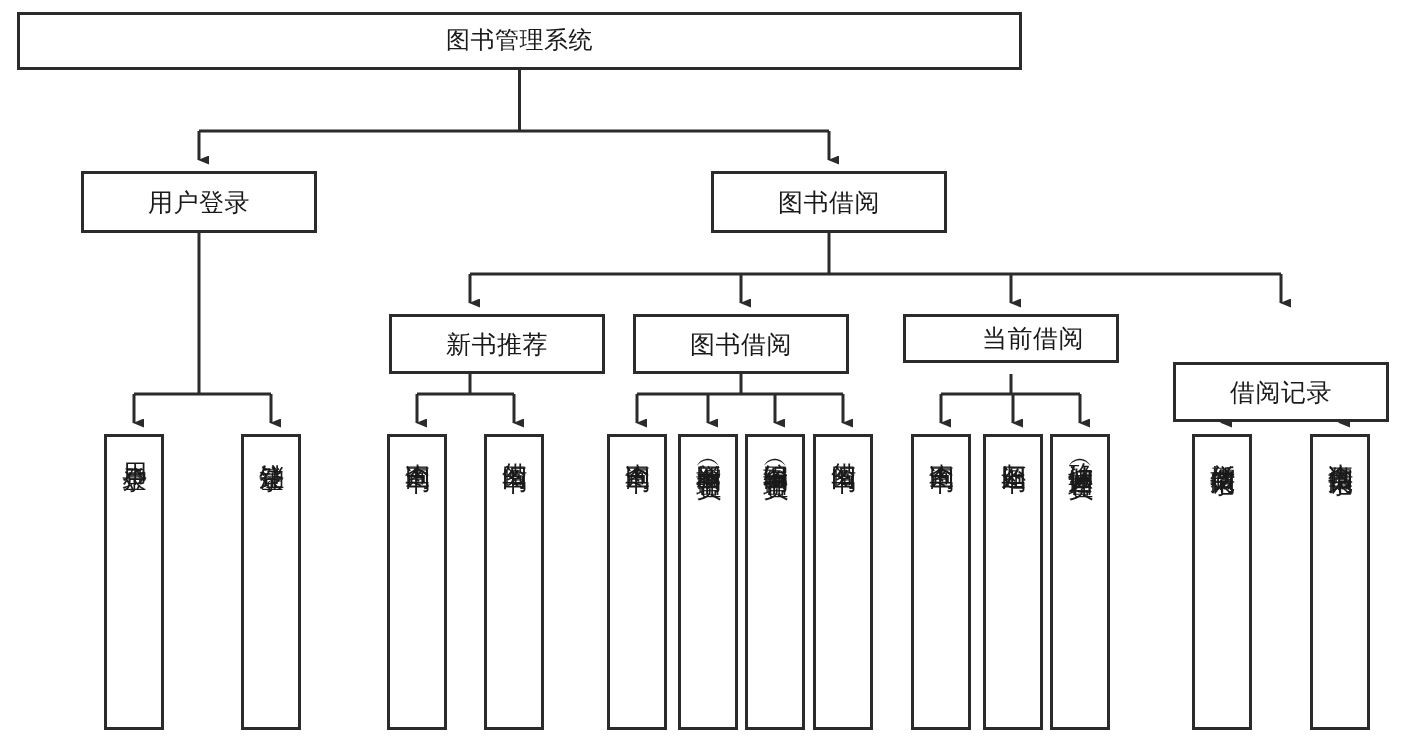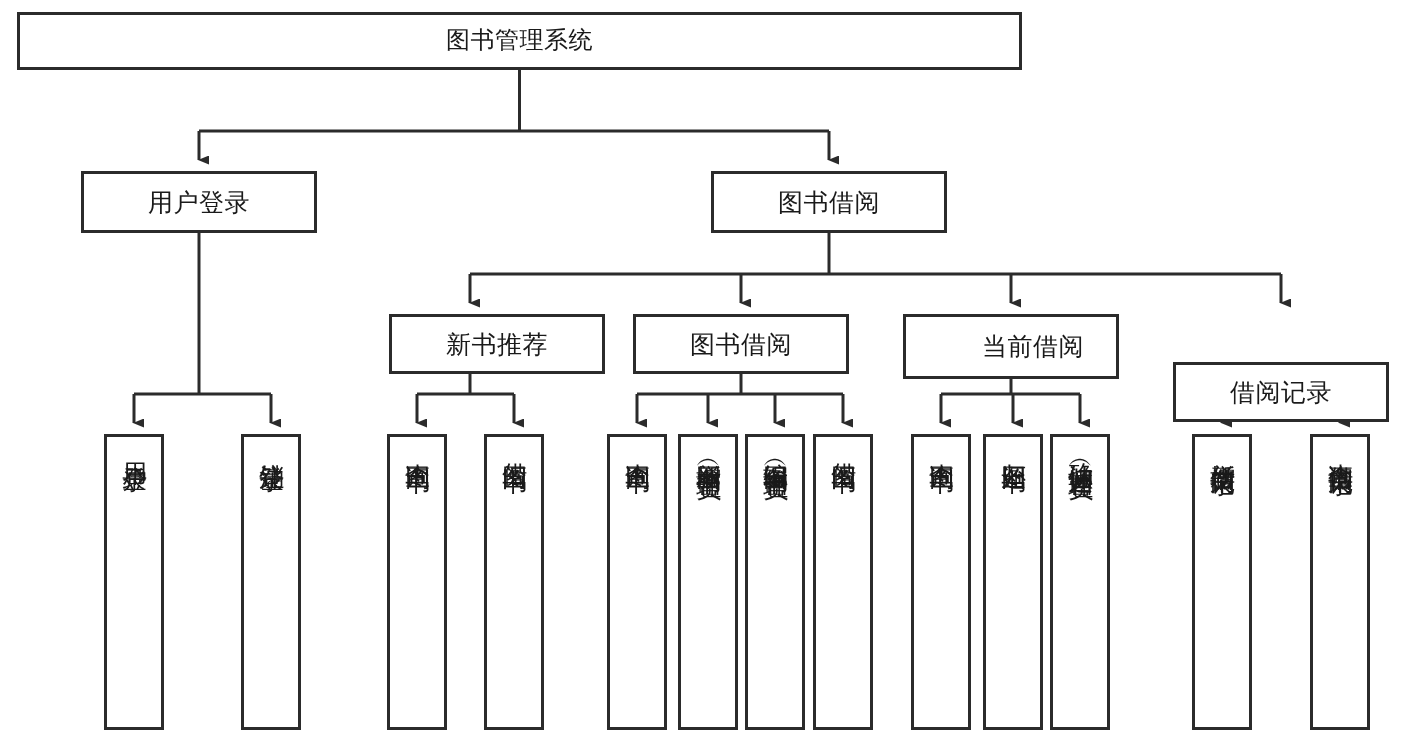--- a/index.html
+++ b/index.html
@@ -127,21 +127,21 @@
       </div>
       <div class="node horizontal" style="left: 711px; top: 171px; width: 236px; height: 62px;">
         <span class="node-label">图书借阅</span>
       </div>
       <div class="node horizontal" style="left: 362px; top: 314px; width: 216px; height: 60px; margin-left: 27px;">
         <span class="node-label">新书推荐</span>
       </div>
       <div class="node horizontal" style="left: 633px; top: 314px; width: 216px; height: 60px;">
         <span class="node-label">图书借阅</span>
       </div>
-      <div class="node horizontal" style="left: 903px; top: 314px; width: 216px; height: 65px; padding-left: 44px;">
+      <div class="node horizontal" style="left: 903px; top: 314px; width: 216px; height: 49px; padding-left: 44px;">
         <span class="node-label">当前借阅</span>
       </div>
       <div class="node horizontal" style="left: 1173px; top: 314px; width: 216px; height: 60px; margin-top: 48px;">
         <span class="node-label">借阅记录</span>
       </div>
       <div class="node vertical" style="left: 104px; top: 434px; width: 60px; height: 296px;">
         <span class="node-label">用户登录</span>
       </div>
       <div class="node vertical" style="left: 241px; top: 434px; width: 60px; height: 296px;">
         <span class="node-label">注销登录</span>

